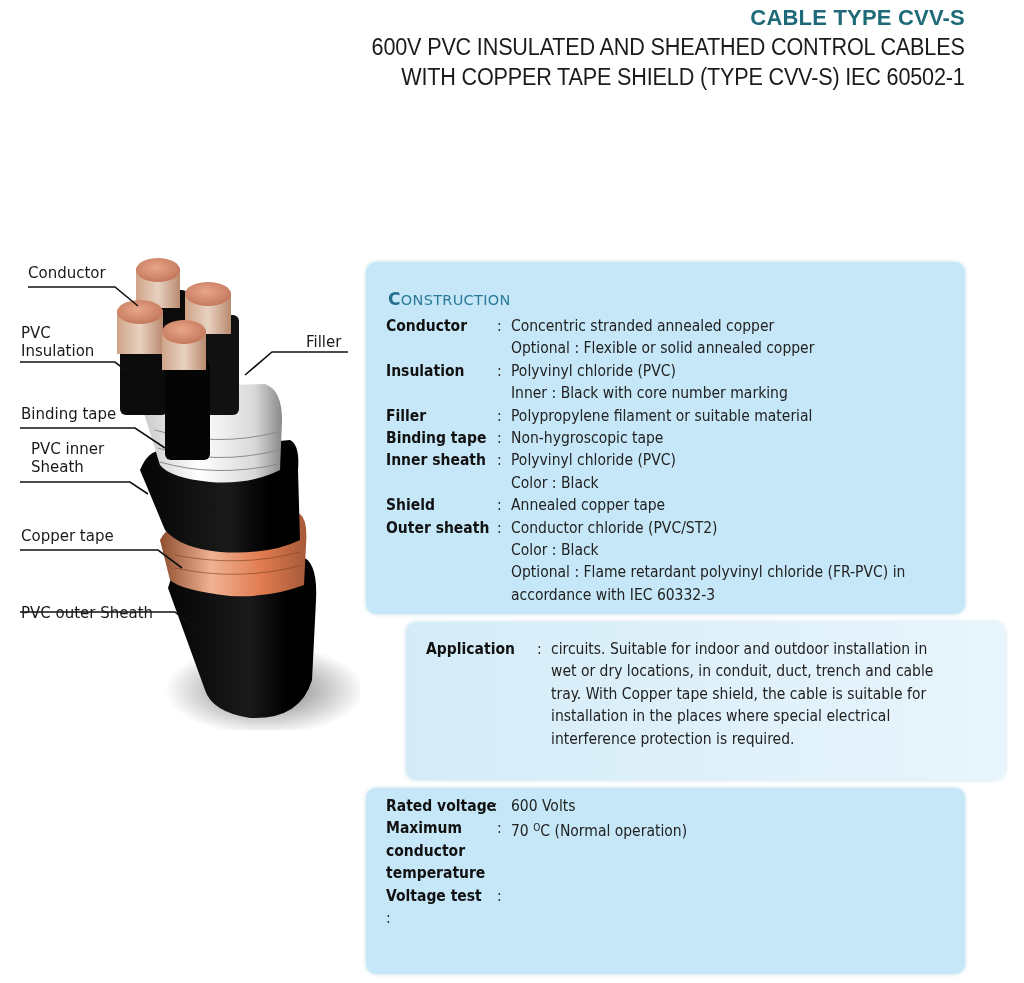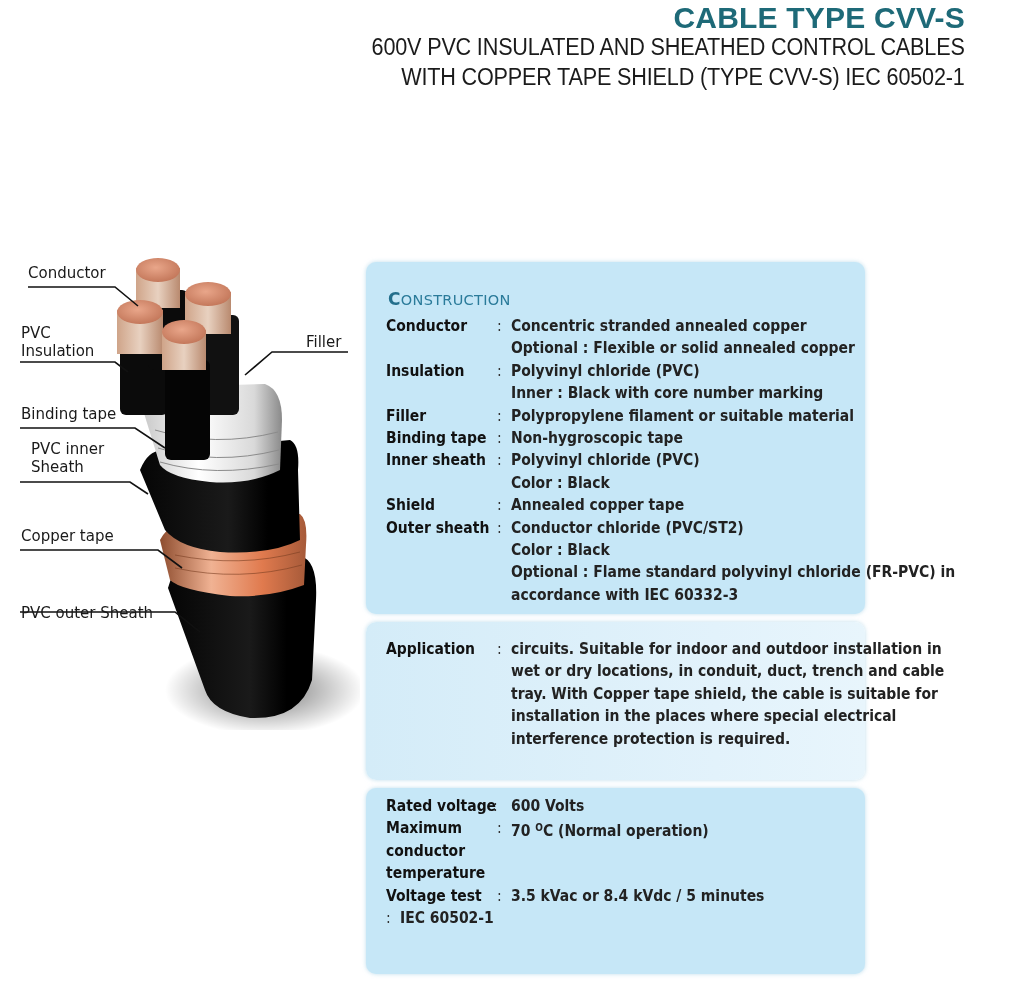--- a/index.html
+++ b/index.html
@@ -5,52 +5,52 @@
   html, body { margin: 0; padding: 0; }
   body {
     width: 1024px; height: 983px; position: relative; overflow: hidden;
     background: #ffffff;
     font-family: "DejaVu Sans Condensed", "DejaVu Sans", sans-serif;
     color: #1a1a1a;
   }
   .header { position: absolute; right: 59px; top: 4px; text-align: right; }
   .title {
     font-family: "Liberation Sans", sans-serif; font-weight: bold;
-    font-size: 30px; color: #1e6a78; letter-spacing: 0.2px; line-height: 28px;
+    font-size: 22px; color: #1e6a78; letter-spacing: 0.2px; line-height: 28px;
   }
   .subtitle {
     font-family: "Liberation Sans", sans-serif; font-size: 23.5px;
     color: #1b1b1b; line-height: 30px; letter-spacing: -0.2px;
     transform: scaleX(0.92); transform-origin: right center;
   }
 
   
   .illus { position: absolute; left: 0; top: 250px; width: 360px; height: 480px; }
   .callout { position: absolute; font-family: "DejaVu Sans", sans-serif; font-size: 15px; color: #1a1a1a; line-height: 18px; }
 
   
   .card {
-    position: absolute; left: 366px; width: 499px;
+    position: absolute; left: 366px; width: 599px;
     background: #c6e7f7; border-radius: 10px;
     box-shadow: 0 0 4px rgba(150,200,225,0.6);
   }
-  .card.app { background: linear-gradient(90deg, #d4ecf8 0%, #e2f2fb 70%, #e8f5fc 100%); }
+  .card.app { background: linear-gradient(90deg, #d4ecf8 0%, #e2f2fb 70%, #e8f5fc 100%); margin-left: 40px; }
   .card-heading {
     position: absolute; left: 22px; top: 27px; font-size: 15px; color: #2a7b9a;
     font-family: "DejaVu Sans", sans-serif; letter-spacing: 0.3px;
   }
   .card-heading .big { font-size: 17px; font-weight: bold; color: #236f8c; }
   .card-heading .small { font-size: 14.5px; }
 
   .rows { position: absolute; left: 20px; }
   .row { display: flex; font-size: 15.5px; line-height: 22.4px; }
   .row .lbl { width: 111px; font-weight: bold; color: #111; white-space: nowrap; }
   .row .lbl.wrap { white-space: normal; width: 111px; }
   .row .colon { width: 14px; color: #333; }
-  .row .val { color: #222; width: 440px; font-weight: bold; }
+  .row .val { color: #222; width: 440px; }
   .row .val div { white-space: nowrap; }
   sup { font-size: 10px; vertical-align: 5px; }
 </style>
 </head>
 <body>
 
 <div class="header">
   <div class="title">CABLE TYPE CVV-S</div>
   <div class="subtitle">600V PVC INSULATED AND SHEATHED CONTROL CABLES</div>
   <div class="subtitle">WITH COPPER TAPE SHIELD (TYPE CVV-S) IEC 60502-1</div>
@@ -195,21 +195,21 @@
       <div class="val">
         <div>Annealed copper tape</div>
       </div>
     </div>
     <div class="row">
       <div class="lbl">Outer sheath</div>
       <div class="colon">:</div>
       <div class="val">
         <div>Conductor chloride (PVC/ST2)</div>
         <div>Color : Black</div>
-        <div>Optional : Flame standard polyvinyl chloride (FR-PVC) in</div>
+        <div>Optional : Flame retardant polyvinyl chloride (FR-PVC) in</div>
         <div>accordance with IEC 60332-3</div>
       </div>
     </div>
   </div>
 </div>
 
 <div class="card app" style="top:622px;height:158px;">
   <div class="rows" style="top:16px;">
     <div class="row">
       <div class="lbl">Application</div>
@@ -239,20 +239,18 @@
         <div>temperature</div>
       </div>
       <div class="colon">:</div>
       <div class="val">
         <span>70 </span><sup>O</sup><span>C (Normal operation)</span>
       </div>
     </div>
     <div class="row">
       <div class="lbl">Voltage test</div>
       <div class="colon">:</div>
-      <div class="val">3.5 kVac or 8.4 kVdc / 5 minutes</div>
-    </div>
-    <div class="row">
-      <div class="colon">:</div>
-      <div class="val">IEC 60502-1</div>
+    </div>
+    <div class="row">
+      <div class="colon">:</div>
     </div>
   </div>
 </div>
 
 </body></html>

